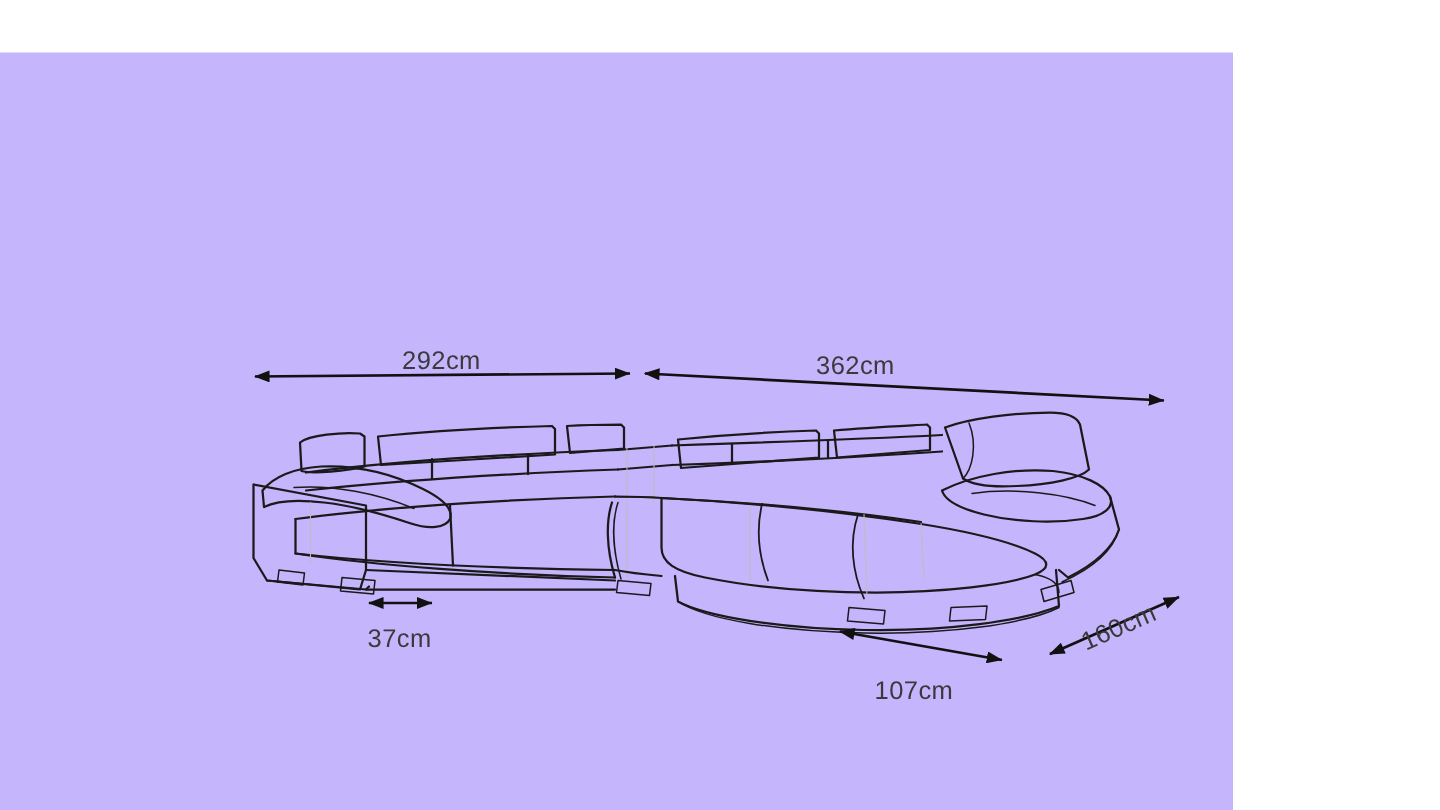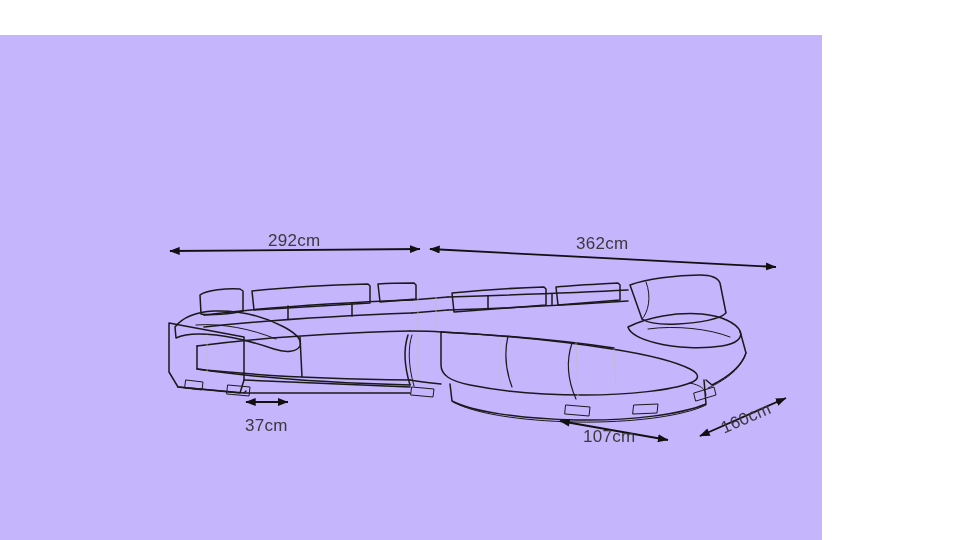--- a/index.html
+++ b/index.html
@@ -32,23 +32,23 @@
   .dim-label {
     position: absolute;
     color: #3a3a3a;
     font-family: "Liberation Sans", sans-serif;
     font-size: 17px;
     letter-spacing: 0.3px;
     white-space: nowrap;
     user-select: none;
   }
   #label-292 { left: 268px; top: 196px; }
-  #label-362 { left: 576px; top: 199px; }
+  #label-362 { left: 544px; top: 199px; }
   #label-37  { left: 245px; top: 381px; }
-  #label-107 { left: 583px; top: 392px; }
+  #label-107 { left: 583px; top: 416px; }
   #label-160 {
     left: 718px; top: 385px;
     transform: rotate(-23.5deg);
     transform-origin: left top;
   }
 </style>
 </head>
 <body>
 
 <div id="stage">

